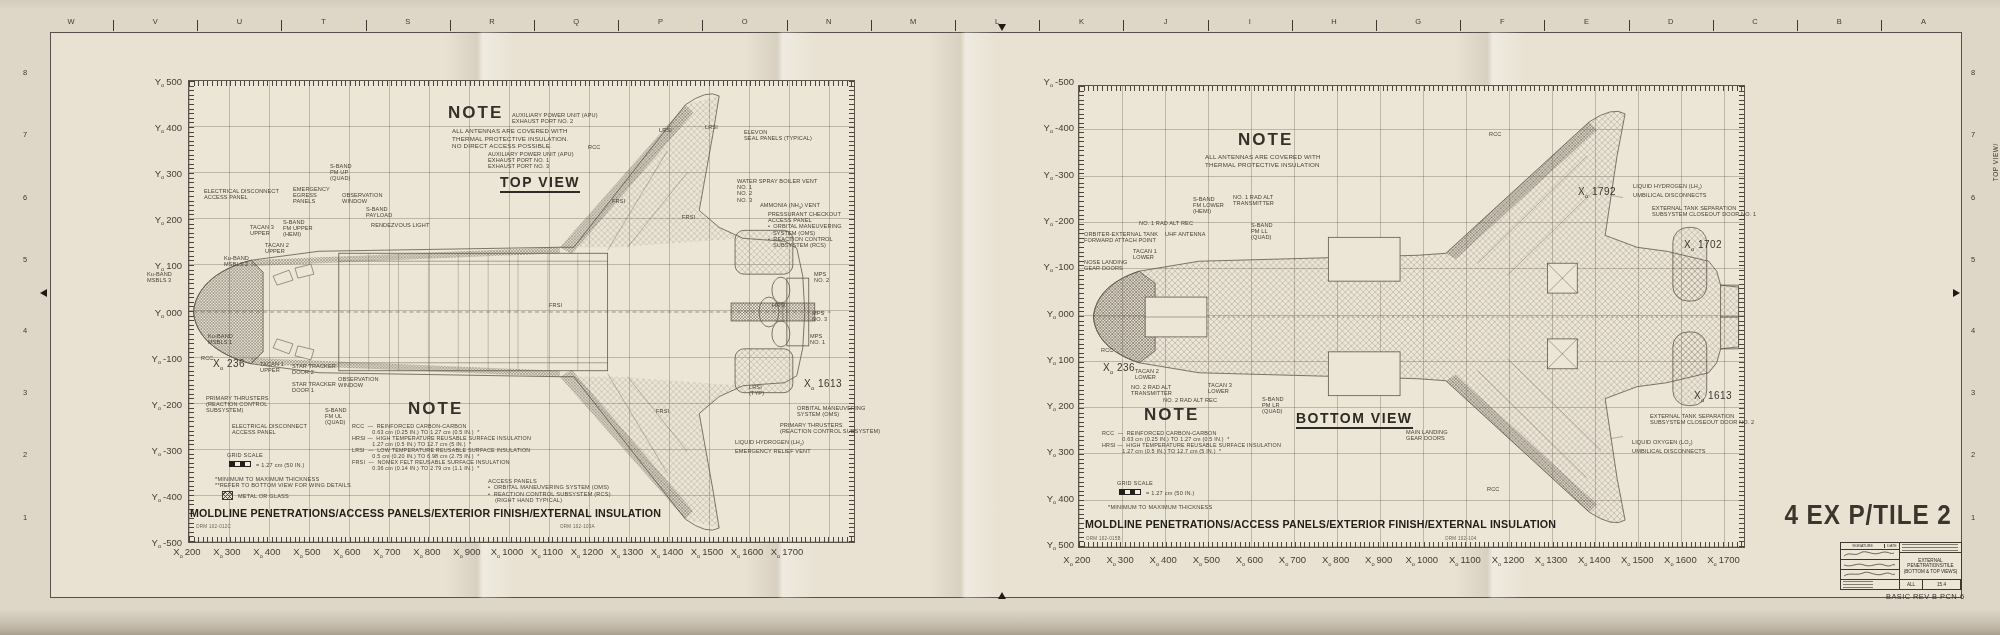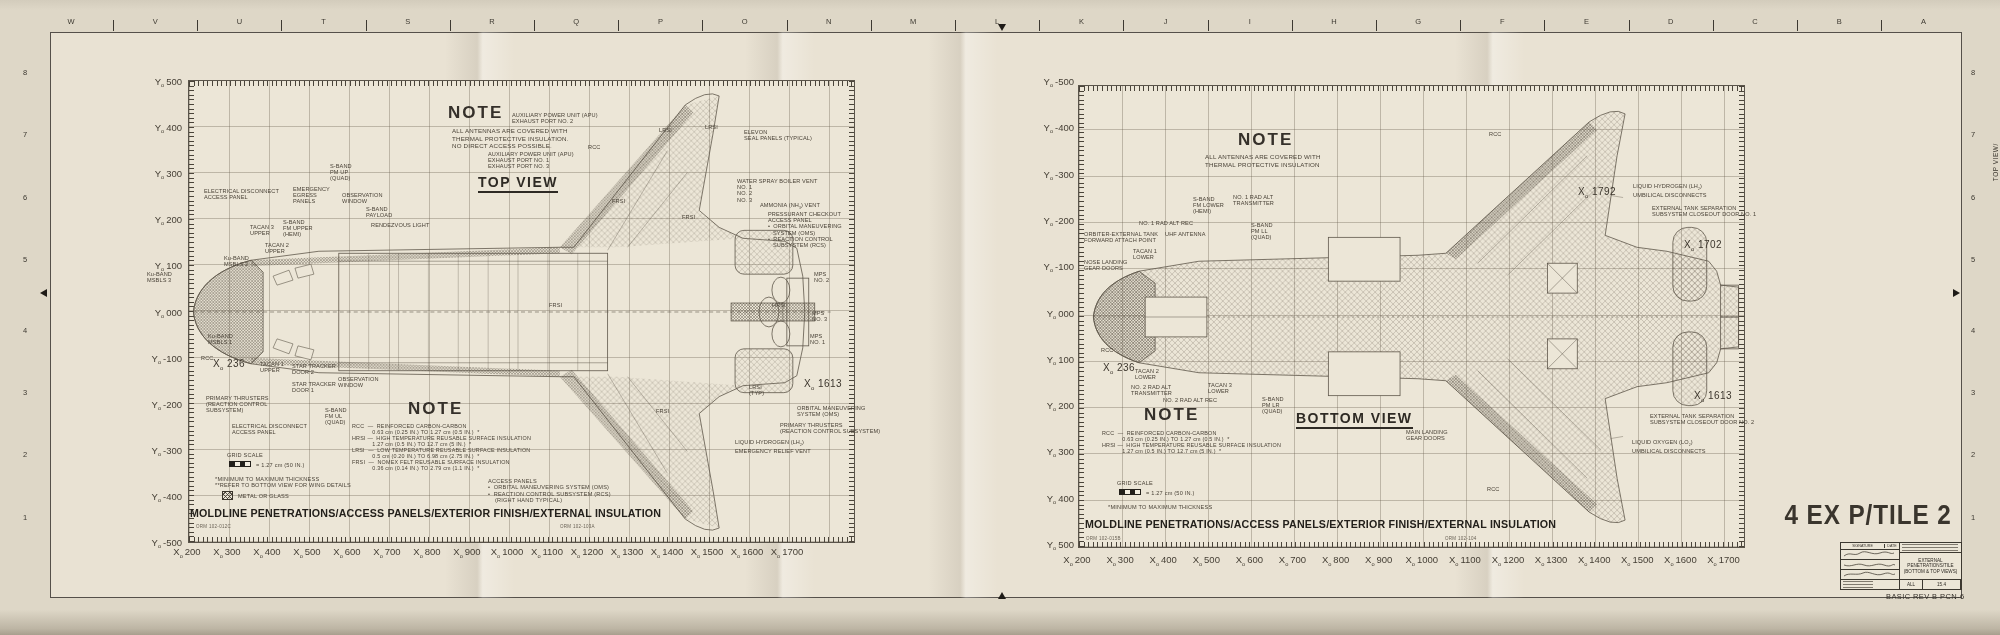--- a/index.html
+++ b/index.html
@@ -259,21 +259,21 @@
         <rect x="596" y="142" width="34" height="74" rx="15" fill="url(#hx2)"></rect>
         <rect x="596" y="247" width="34" height="74" rx="15" fill="url(#hx2)"></rect>
         <rect x="644" y="200" width="18" height="64"></rect>
         <line x1="644" y1="232" x2="662" y2="232" stroke-width="1"></line>
       </g>
     </svg>
   </div>
 
   <div class="notetitle" style="left:448px;top:103px">NOTE</div>
   <div class="notebody" style="left:452px;top:127px">ALL ANTENNAS ARE COVERED WITH<br>THERMAL PROTECTIVE INSULATION.<br>NO DIRECT ACCESS POSSIBLE.</div>
-  <div class="viewlabel" style="left:478px;top:174px">TOP VIEW</div>
+  <div class="viewlabel" style="left:500px;top:174px">TOP VIEW</div>
 
   <div class="notetitle" style="left:408px;top:399px">NOTE</div>
   <div class="notebody" style="left:352px;top:423px;font-size:5.4px;line-height:6px">RCC  —  REINFORCED CARBON-CARBON<br>            0.63 cm (0.25 IN.) TO 1.27 cm (0.5 IN.)  *<br>HRSI —  HIGH TEMPERATURE REUSABLE SURFACE INSULATION<br>            1.27 cm (0.5 IN.) TO 12.7 cm (5 IN.)  *<br>LRSI  —  LOW TEMPERATURE REUSABLE SURFACE INSULATION<br>            0.5 cm (0.20 IN.) TO 6.98 cm (2.75 IN.)  *<br>FRSI  —  NOMEX FELT REUSABLE SURFACE INSULATION<br>            0.36 cm (0.14 IN.) TO 2.79 cm (1.1 IN.)  *</div>
 
   <div class="legendlab" style="left:227px;top:452px">GRID SCALE</div>
   <div class="scalebar" style="left:229px;top:461px"></div>
   <div class="legendlab" style="left:256px;top:462px">= 1.27 cm (50 IN.)</div>
   <div class="legendlab" style="left:215px;top:476px">*MINIMUM TO MAXIMUM THICKNESS<br>**REFER TO BOTTOM VIEW FOR WING DETAILS</div>
   <div class="swatch" style="left:222px;top:491px"></div>
   <div class="legendlab" style="left:238px;top:493px">METAL OR GLASS</div>

